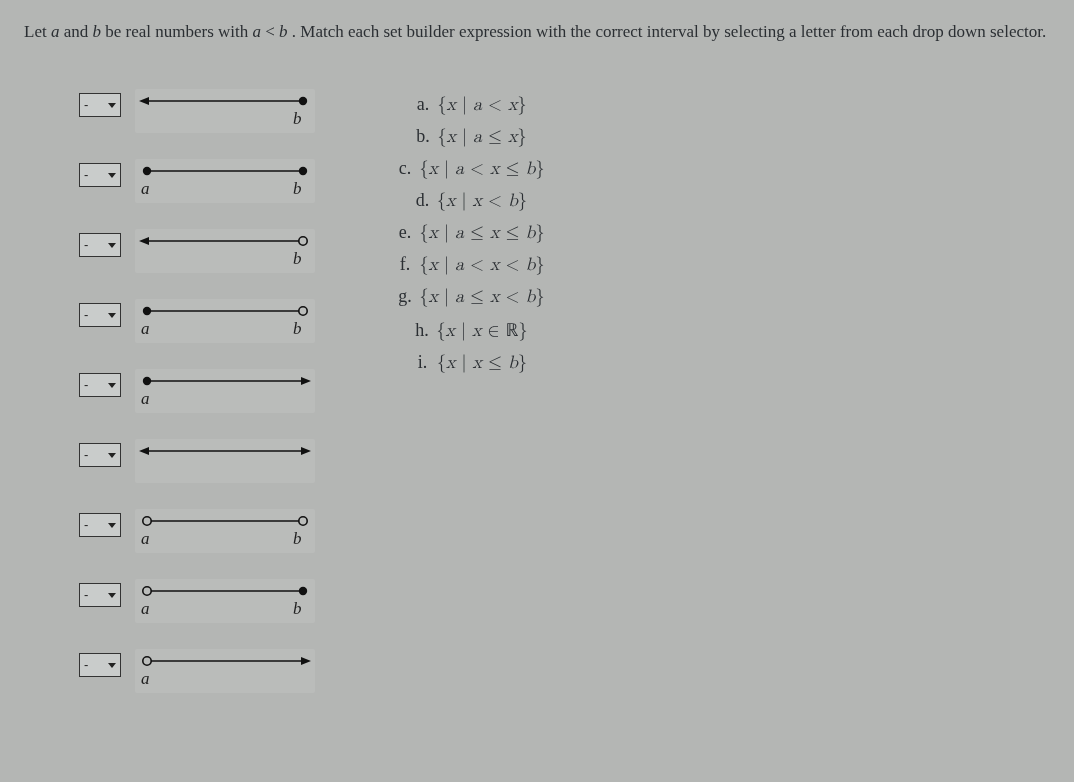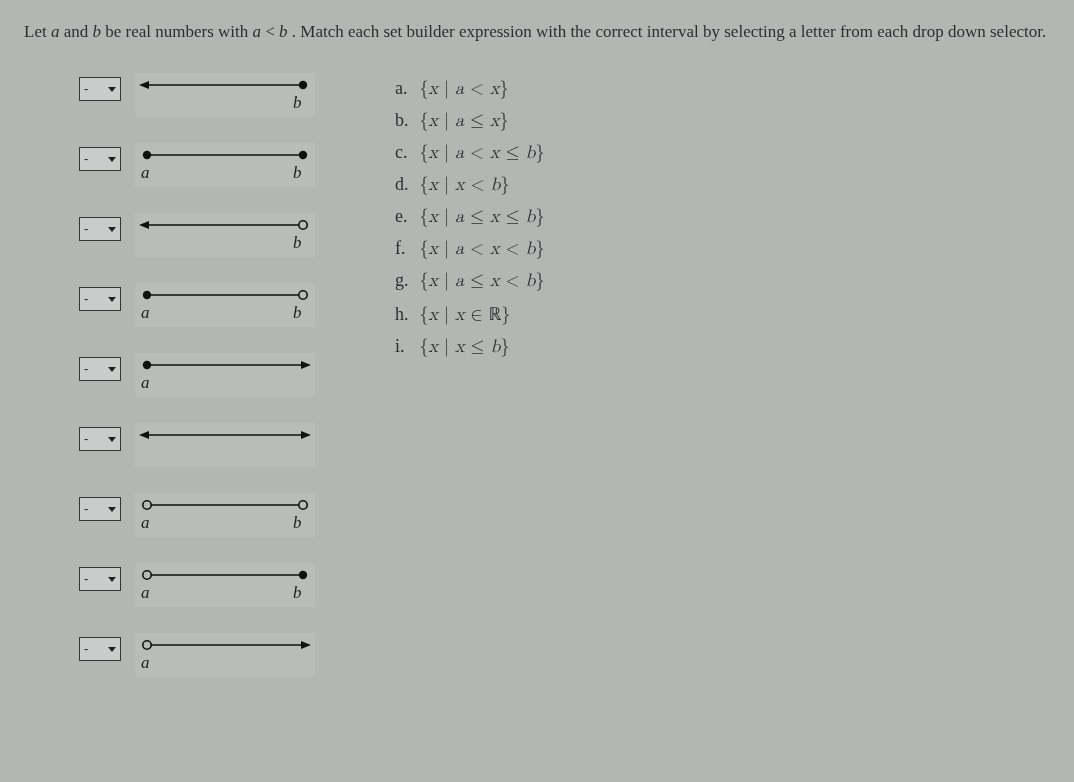--- a/index.html
+++ b/index.html
@@ -8,21 +8,21 @@
     background: #b4b6b4;
     font-family: Georgia, 'Times New Roman', serif;
     color: #2b2f33;
     font-size: 17px;
     width: 1074px;
     height: 782px;
     box-sizing: border-box;
   }
   .instr {
     line-height: 1.45;
-    margin-bottom: 28px;
+    margin-bottom: 44px;
   }
   .instr .mi { font-style: italic; }
   .content {
     display: flex;
     align-items: flex-start;
   }
   .left-col {
     margin-left: 55px;
     margin-right: 80px;
   }
@@ -77,20 +77,21 @@
     position: absolute;
     font-style: italic;
     font-size: 17px;
     color: #1f1f1f;
     top: 20px;
   }
   .dlabel.la { left: 6px; }
   .dlabel.lb { left: 158px; }
   .right-col {
     padding-top: 4px;
+    text-align: center;
   }
   .opt {
     margin-bottom: 10px;
     font-size: 18px;
   }
   .opt .letter {
     display: inline-block;
     width: 20px;
   }
   .math {

